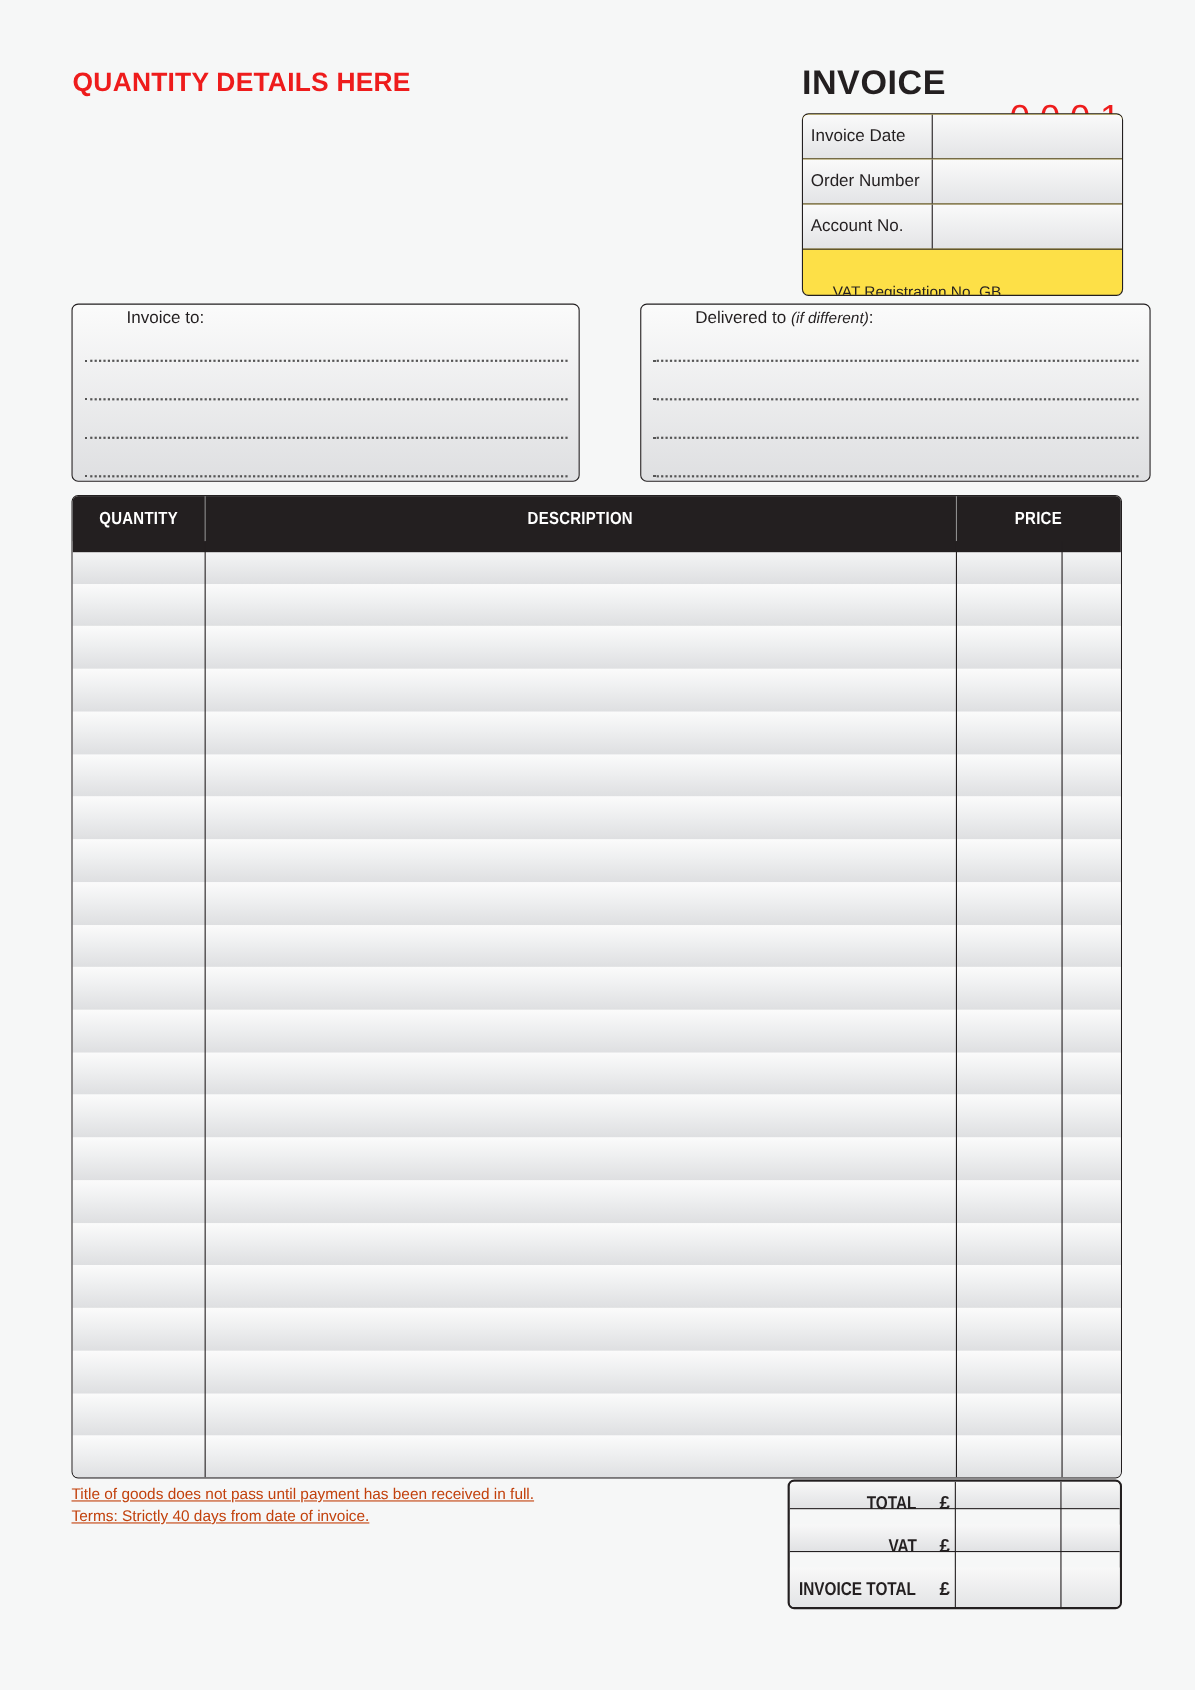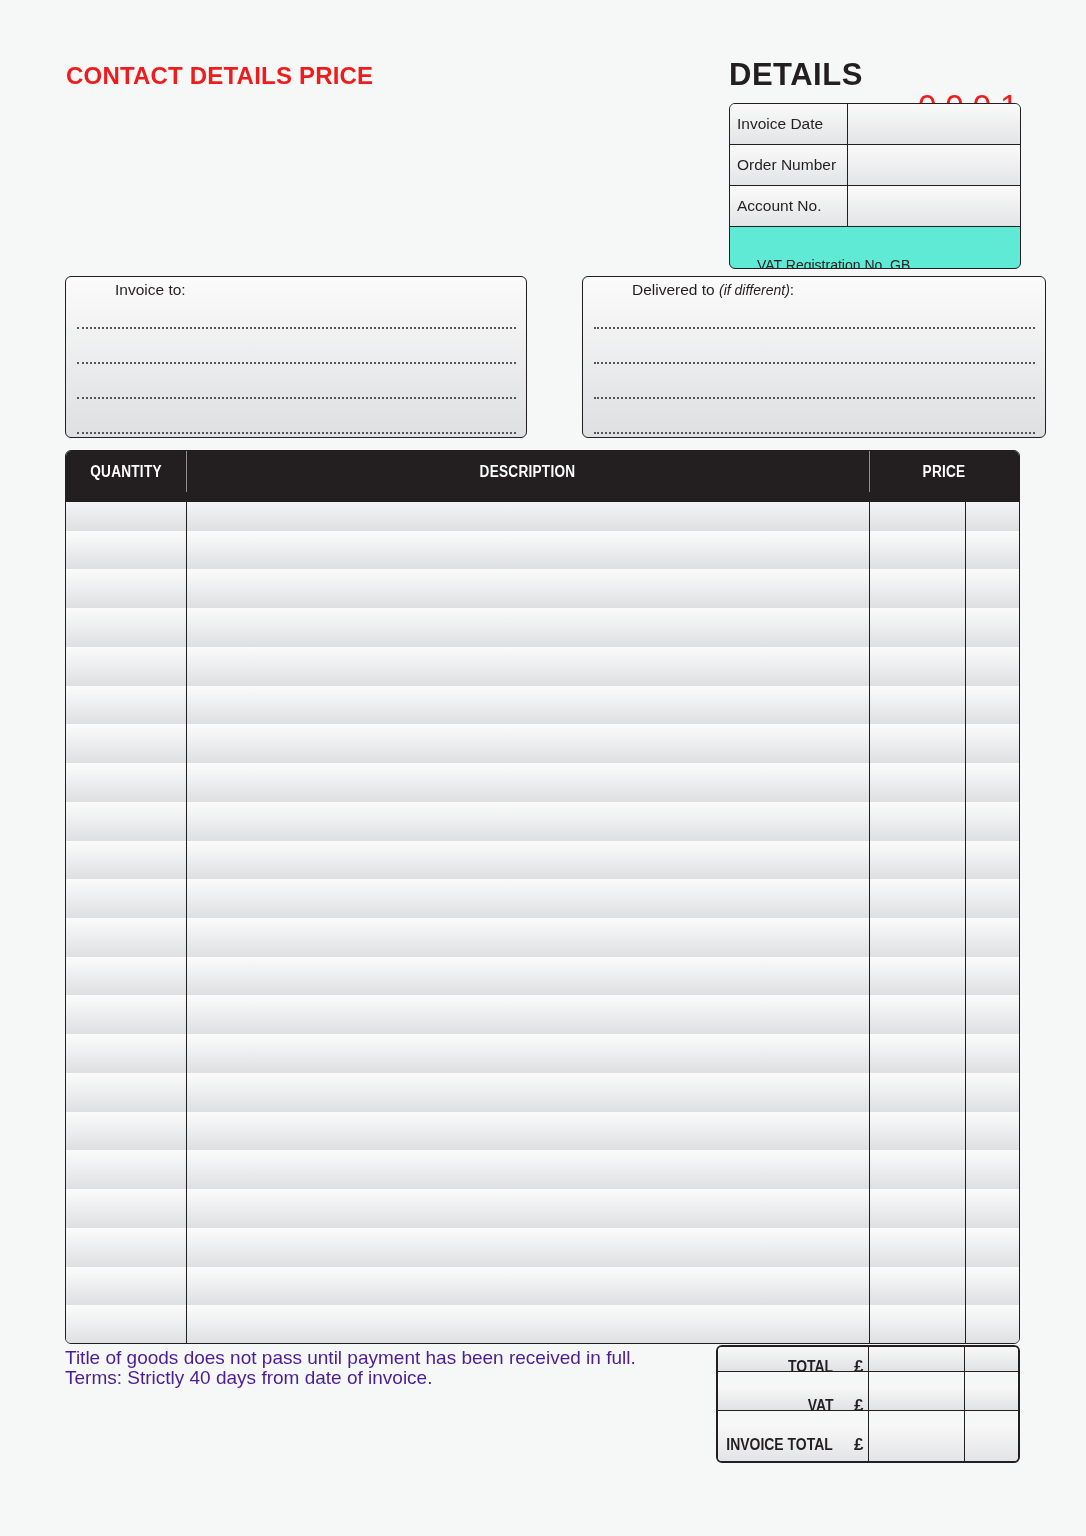--- a/index.html
+++ b/index.html
@@ -10,21 +10,21 @@
   .abs { position:absolute; }
   .logo {
     left:66px; top:60px; color:#ee1c1c; font-weight:bold; font-size:24px; line-height:31px;
     letter-spacing:0.2px;
   }
   .inv-title { left:729px; top:57px; font-size:31px; font-weight:900; letter-spacing:0.5px; color:#231f20; }
   .inv-number { left:918px; top:56px; font-size:33px; color:#ee1c1c; letter-spacing:9px;margin-top:32px; }
 
   .meta-box {
     left:729px; top:103px; width:290px; height:164px; border:1.5px solid #231f20; border-radius:6px;
-    overflow:hidden; background:#5eead4;
+    overflow:hidden; background:#fde047;
   }
   .meta-row { position:absolute; left:0; width:100%; height:41px; border-bottom:1.5px solid #231f20; box-sizing:border-box;
     background:linear-gradient(#fafafa,#e3e4e6); }
   .meta-row .lbl { position:absolute; left:7px; top:11px; font-size:15.5px; color:#231f20; }
   .meta-row .val { position:absolute; left:117px; top:0; bottom:0; right:0; border-left:1.5px solid #231f20; }
   .vat { position:absolute; left:27px; top:136px; font-size:14px; color:#231f20;margin-top:17px; }
 
   .addr {
     top:276px; height:162px; border:1.5px solid #231f20; border-radius:6px; box-sizing:border-box;
     background:linear-gradient(#fbfbfb,#dedfe1);
@@ -38,41 +38,41 @@
     overflow:hidden; background:#f6f7f7;
   }
   .thead { position:absolute; left:0; top:0; width:100%; height:51px; background:#231f20; }
   .th { position:absolute; top:0; height:41px; line-height:41px; color:#fff; font-weight:bold; font-size:16px;
     text-align:center; transform:scaleX(0.85); transform-origin:center; letter-spacing:0.3px; }
   .row { position:absolute; left:0; width:100%; height:39px;
     background:linear-gradient(#fbfbfb 0%, #eeeff0 45%, #dedfe1 100%); }
   .vline { position:absolute; width:0; border-left:1.5px solid #231f20; }
   .vline.hd { border-left-color:#8d8d8d; }
 
-  .terms { left:65px; top:1348px; font-size:19px; line-height:20px; color:#4c1d95; }
+  .terms { left:65px; top:1348px; font-size:14px; line-height:20px; color:#c2410c;text-decoration:underline; }
 
   .totals {
     left:716px; top:1345px; width:304px; height:118px; border:2px solid #231f20; border-radius:6px; box-sizing:border-box;
     overflow:hidden;
   }
   .trow { position:absolute; left:0; width:100%; height:25px; box-sizing:border-box;
     background:linear-gradient(#f8f8f8,#e1e2e4); }
   .trow.b { border-bottom:1.5px solid #231f20; }
   .tlbl { position:absolute; right:185px; top:0; height:39px; line-height:39px; font-weight:bold; font-size:17px;
     transform:scaleX(0.82); transform-origin:right center; white-space:nowrap; }
   .pound { position:absolute; left:136px; top:0; height:39px; line-height:39px; font-weight:bold; font-size:17px; }
 </style>
 </head>
 <body>
 
 <div class="abs logo">
-  <div>CONTACT DETAILS PRICE</div>
+  <div>QUANTITY DETAILS HERE</div>
 </div>
 
-<div class="abs inv-title">DETAILS</div>
+<div class="abs inv-title">INVOICE</div>
 <div class="abs inv-number">0001</div>
 
 <div class="abs meta-box">
   <div class="meta-row" style="top:0">
     <span class="lbl">Invoice Date</span>
     <span class="val"></span>
   </div>
   <div class="meta-row" style="top:41px">
     <span class="lbl">Order Number</span>
     <span class="val"></span>

